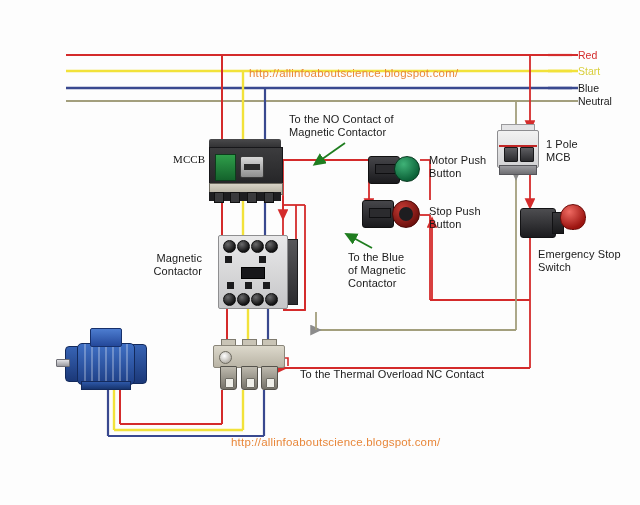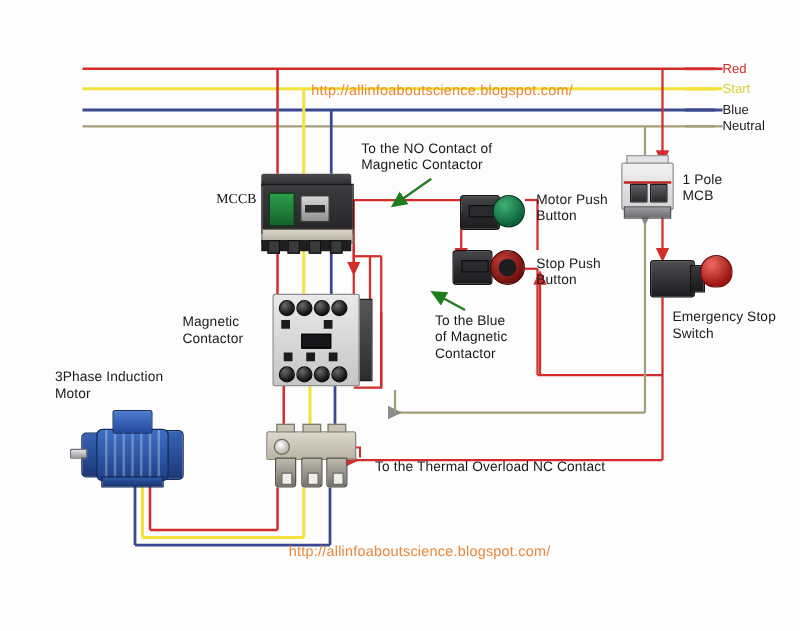--- a/index.html
+++ b/index.html
@@ -448,26 +448,24 @@
     <line x1="0" y1="40" x2="24" y2="40" stroke="#39498f" stroke-width="2.4"></line>
     <line x1="0" y1="53" x2="24" y2="53" stroke="#a39f7d" stroke-width="2"></line>
   </svg>
   <div class="legend-lbl" style="left:578px;top:49px;color:#d42b2b">Red</div>
   <div class="legend-lbl" style="left:578px;top:65px;color:#d9cf3d">Start</div>
   <div class="legend-lbl" style="left:578px;top:82px;color:#1a1a1a">Blue</div>
   <div class="legend-lbl" style="left:578px;top:95px;color:#1a1a1a">Neutral</div>
 
   <div class="lbl lbl-serif" style="left:173px;top:153px">MCCB</div>
 
-  <div class="lbl" style="left:146px;top:252px;width:66px">Magnetic
+  <div class="lbl" style="left:136px;top:252px;text-align:right;width:66px">Magnetic
 Contactor</div>
 
 
-  <div class="lbl" style="left:44px;top:296px">3Phase Induction
-Motor</div>
 
   <div class="lbl" style="left:429px;top:154px">Motor Push
 Button</div>
 
   <div class="lbl" style="left:429px;top:205px">Stop Push
 Button</div>
 
   <div class="lbl" style="left:546px;top:138px">1 Pole
 MCB</div>
 

